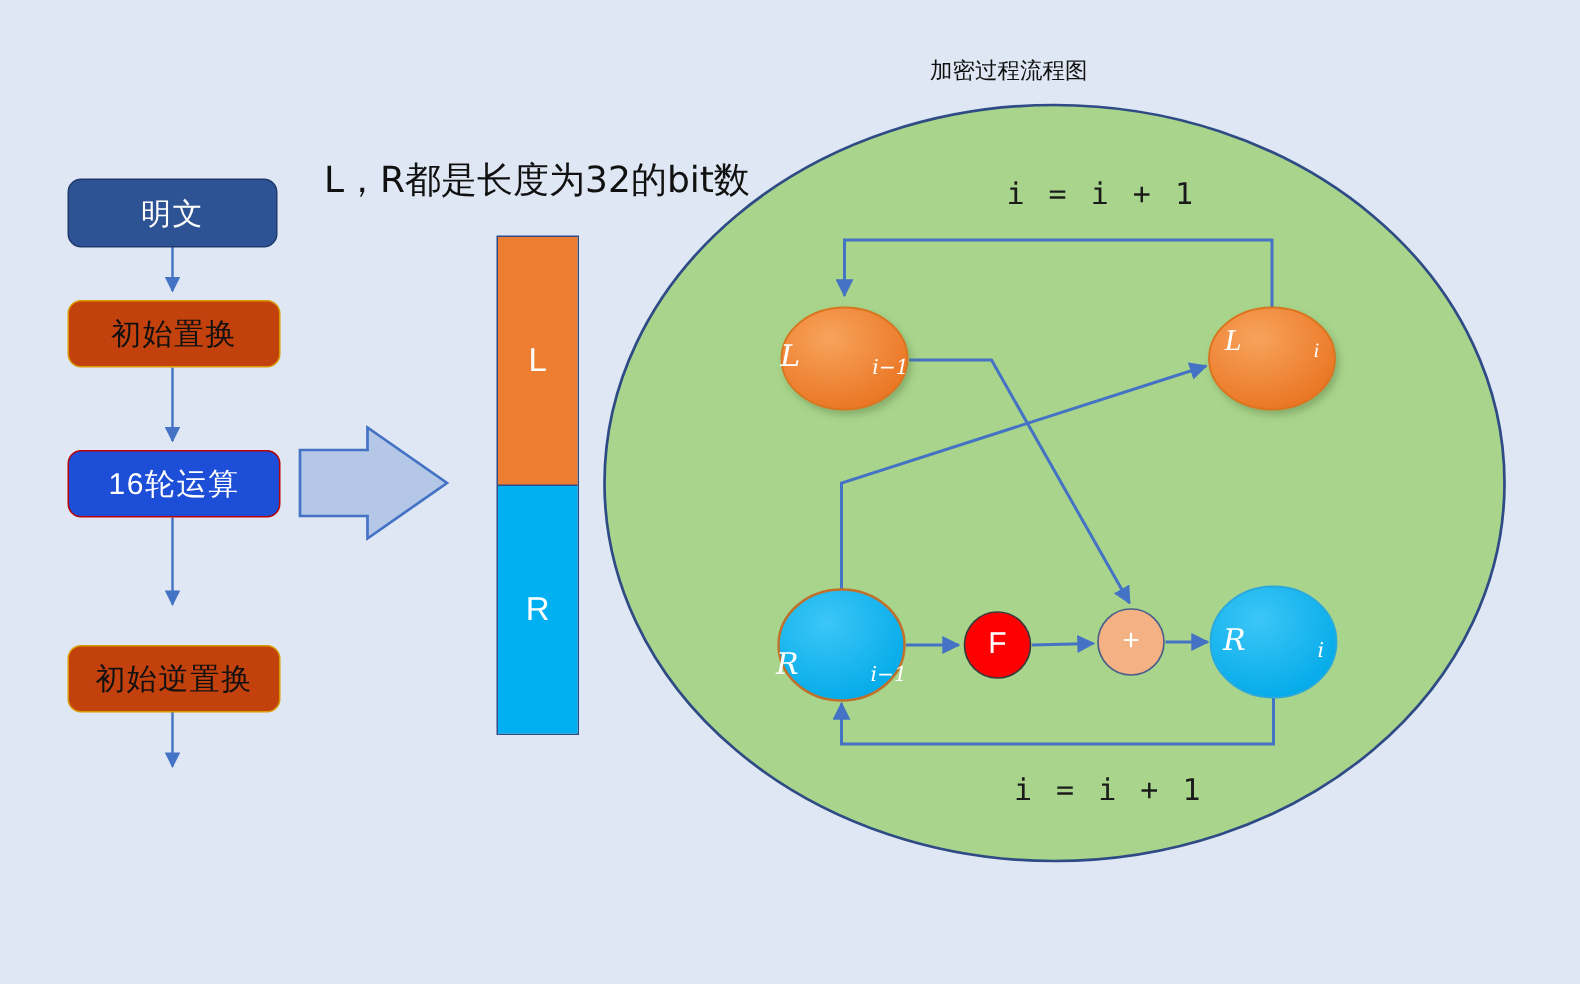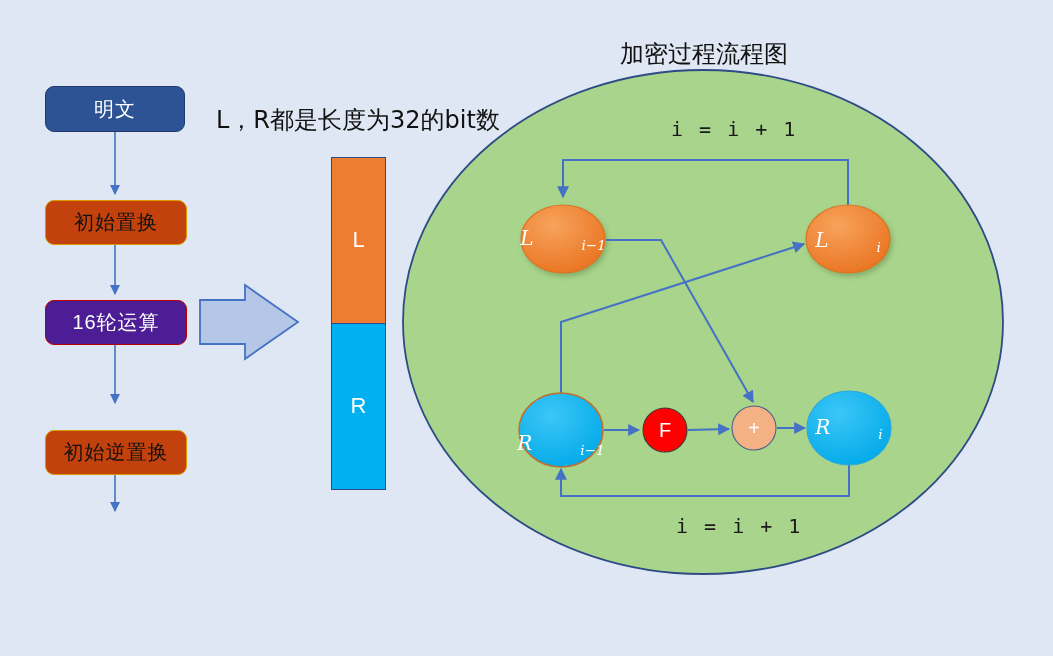--- a/index.html
+++ b/index.html
@@ -41,28 +41,29 @@
     border-radius: 9px;
     box-sizing: border-box;
     font-size: 20px;
     letter-spacing: 1px;
     user-select: none;
   }
   .box-plain {
     background: #2e5395;
     border: 1.5px solid #1f3a6b;
     color: #ffffff;
+    margin-top: 33px;
   }
   .box-perm {
     background: #c2410c;
     border: 1.5px solid #d99a00;
     color: #111111;
   }
   .box-rounds {
-    background: #4c1d95;
+    background: #1d4ed8;
     border: 1.5px solid #bb0000;
     color: #ffffff;
   }
 
   #box-plaintext   { left: 45px;  top: 86px;  width: 140px; height: 46px; }
   #box-initperm    { left: 45px;  top: 200px; width: 142px; height: 45px; }
   #box-rounds      { left: 45px;  top: 300px; width: 142px; height: 45px; }
   #box-invperm     { left: 45px;  top: 430px; width: 142px; height: 45px; }
   #box-ciphertext  { left: 45px;  top: 517px; width: 140px; height: 46px; }
 
@@ -97,21 +98,21 @@
     user-select: none;
     white-space: nowrap;
   }
   #note-lr {
     left: 216px; top: 104px;
     font-size: 24px;
     font-family: "DejaVu Sans", sans-serif;
   }
   #diagram-title {
     left: 620px; top: 38px;
-    font-size: 24px;
+    font-size: 15px;
     font-family: "Liberation Sans", sans-serif;
   }
   .loop-label {
     font-family: "DejaVu Sans Mono", monospace;
     font-size: 20px;
     letter-spacing: 2px;
     color: #1a1a1a;
     margin-left: 22px;
   }
   #loop-top    { left: 649px; top: 117px; }
@@ -131,21 +132,21 @@
   .node-label sub {
     font-size: 0.68em;
     font-style: italic;
     margin-left: 48px;
   }
   .node-label-plain {
     font-family: "Liberation Sans", sans-serif;
     font-style: normal;
   }
   #lbl-Lim1 { left: 563px; top: 239px; }
-  #lbl-Li   { left: 848px; top: 241px; }
+  #lbl-Li   { left: 848px; top: 229px; font-family: Liberation Serif, serif; }
   #lbl-Rim1 { left: 561px; top: 444px; }
   #lbl-Ri   { left: 849px; top: 428px; }
   #lbl-F    { left: 665px; top: 430px; font-size: 20px; }
   #lbl-plus { left: 754px; top: 428px; font-size: 20px; color: #ffffff; }
 </style>
 </head>
 <body>
 
 <svg id="canvas" viewBox="0 0 1053 656" xmlns="http://www.w3.org/2000/svg">
   <defs>

